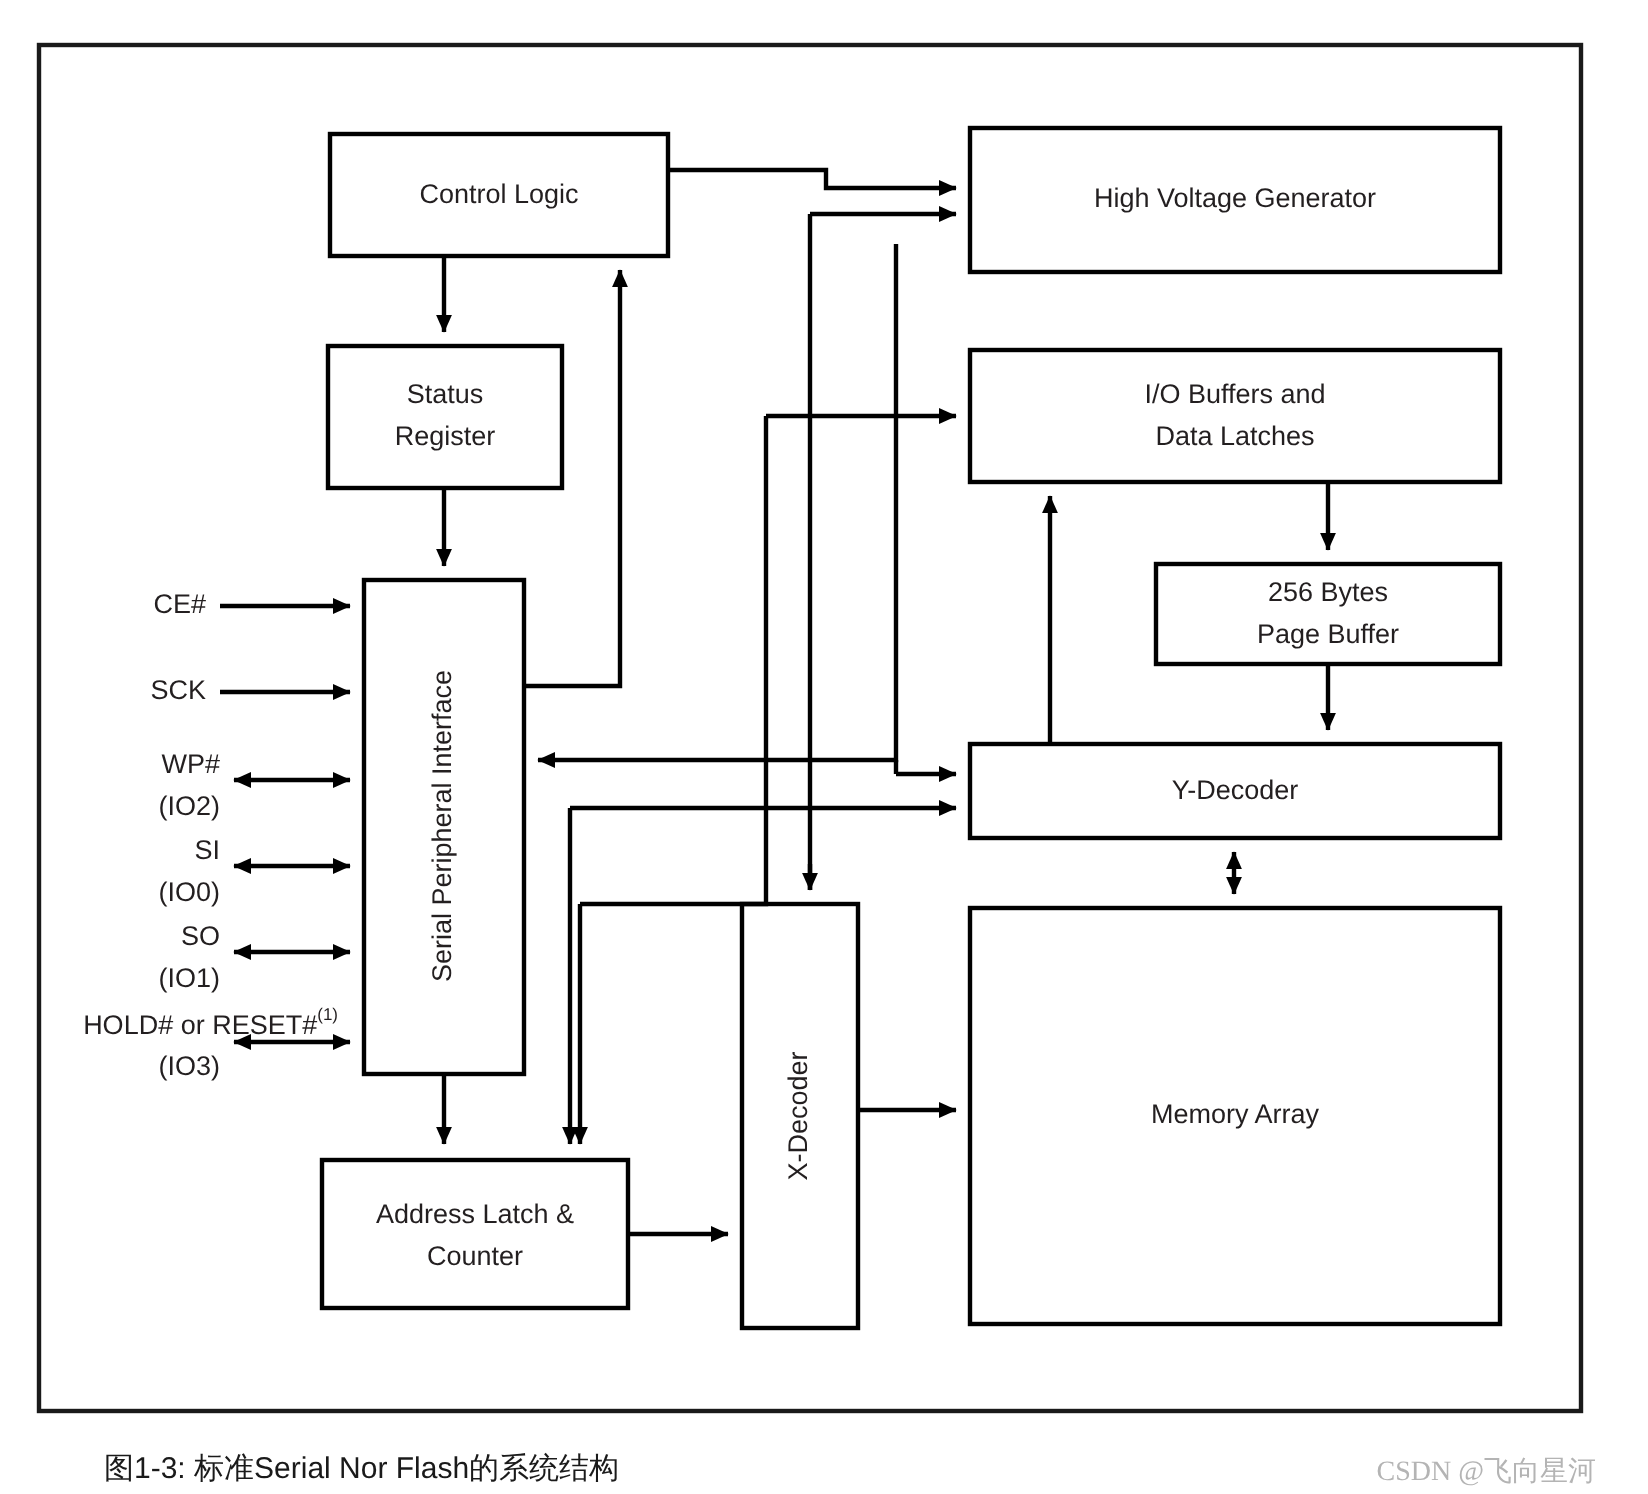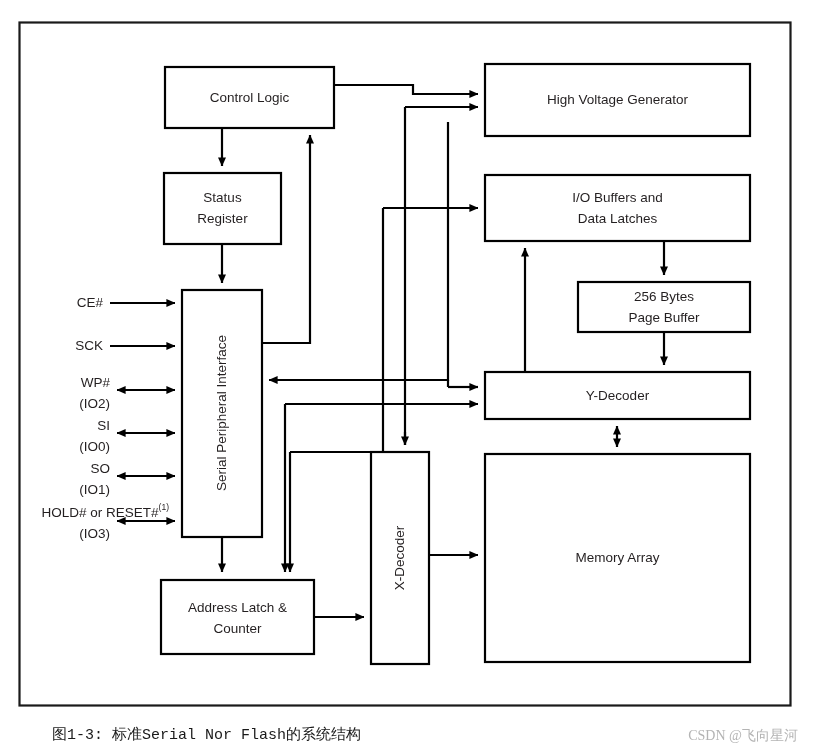--- a/index.html
+++ b/index.html
@@ -57,21 +57,21 @@
     dominant-baseline: middle;
   }
   .supsm {
     font-size: 8.5px;
     baseline-shift: super;
   }
   .caption {
     position: absolute;
     left: 52px;
     top: 713px;
-    font-family: Liberation Mono, monospace;
+    font-family: Liberation Sans, sans-serif;
     font-size: 15px;
     color: #1a1a1a;
     white-space: nowrap;
   }
   .watermark {
     position: absolute;
     right: 26px;
     top: 715px;
     font-family: Liberation Serif, serif;
     font-size: 14px;

